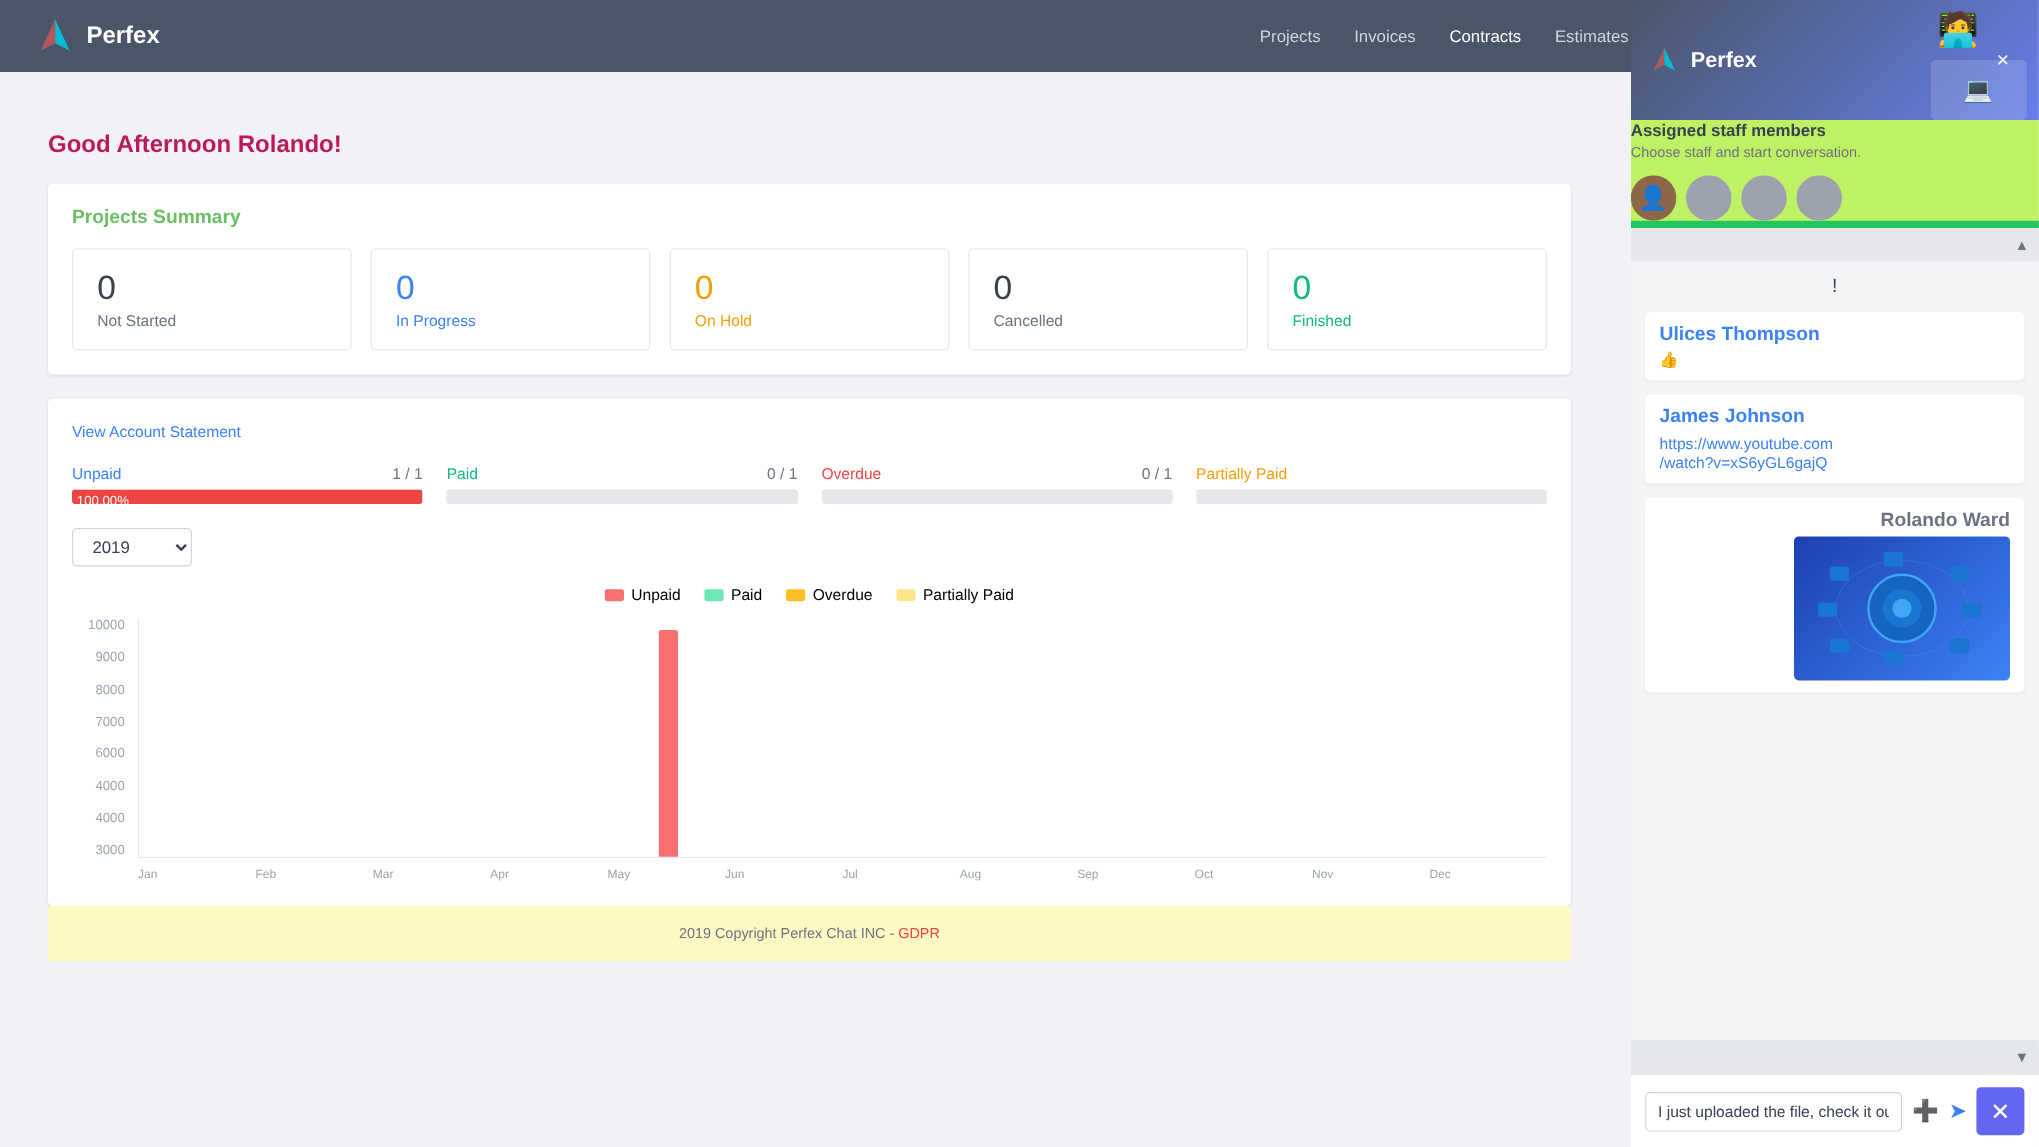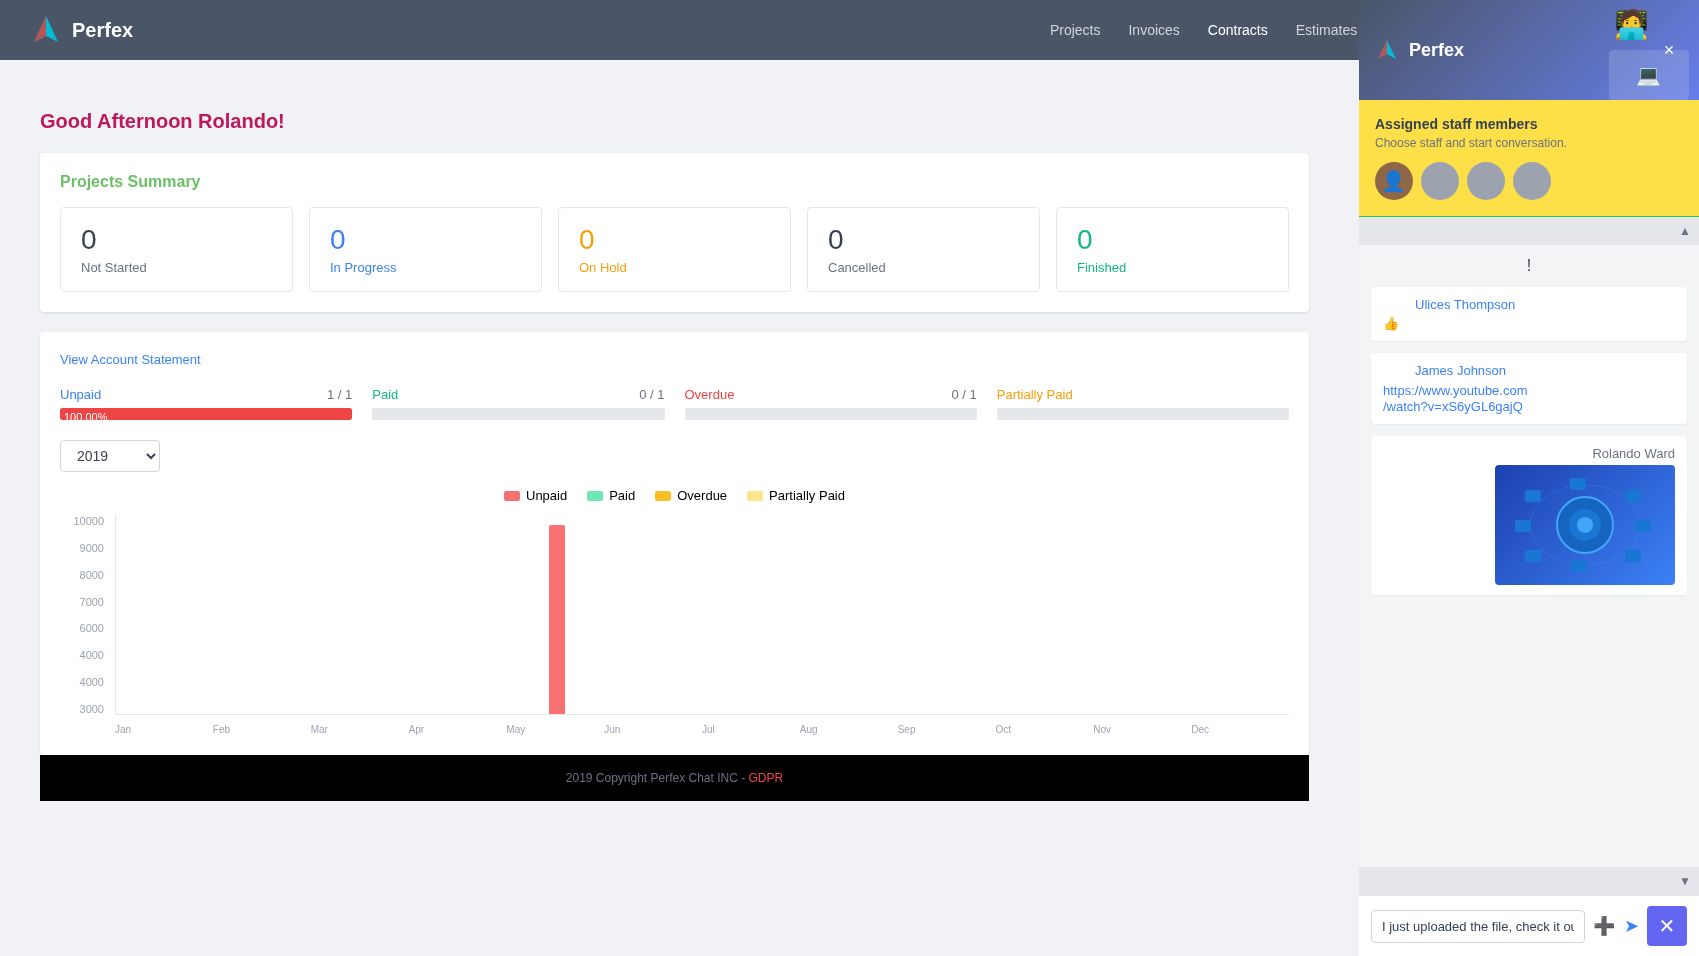--- a/index.html
+++ b/index.html
@@ -324,23 +324,23 @@
       cursor: pointer;
       width: 28px;
       height: 28px;
       display: flex;
       align-items: center;
       justify-content: center;
     }
 
     
     .staff-section {
-      background: #fde047;
-      padding: 16px;
-      border-bottom: 1px solid #22c55e;
+      background: #bef264;
+      padding: 0;
+      border-bottom: 6px solid #22c55e;
     }
     .staff-title {
       font-size: 14px;
       font-weight: 600;
       color: #374151;
       margin-bottom: 4px;
     }
     .staff-subtitle {
       font-size: 12px;
       color: #6b7280;
@@ -379,24 +379,23 @@
       gap: 12px;
     }
     .chat-message {
       background: white;
       border-radius: 4px;
       padding: 10px 12px;
       box-shadow: 0 1px 2px rgba(0,0,0,0.05);
     }
     .chat-message-sender {
       color: #3b82f6;
-      font-size: 13px;
-      font-weight: 400;
+      font-size: 16px;
+      font-weight: 700;
       margin-bottom: 4px;
-      margin-left: 32px;
     }
     .chat-message-text {
       font-size: 13px;
       color: #374151;
     }
     .chat-message-link {
       color: #3b82f6;
       font-size: 13px;
       word-break: break-all;
     }
@@ -479,21 +478,21 @@
       align-items: center;
       justify-content: center;
     }
 
     
     .copyright {
       text-align: center;
       font-size: 12px;
       color: #6b7280;
       padding: 16px;
-      background: #000000;
+      background: #fef9c3;
     }
     .copyright a { color: #ef4444; text-decoration: none; }
 
     
     .notif-dot {
       color: #374151;
       font-size: 16px;
     }
   </style>
 </head>

